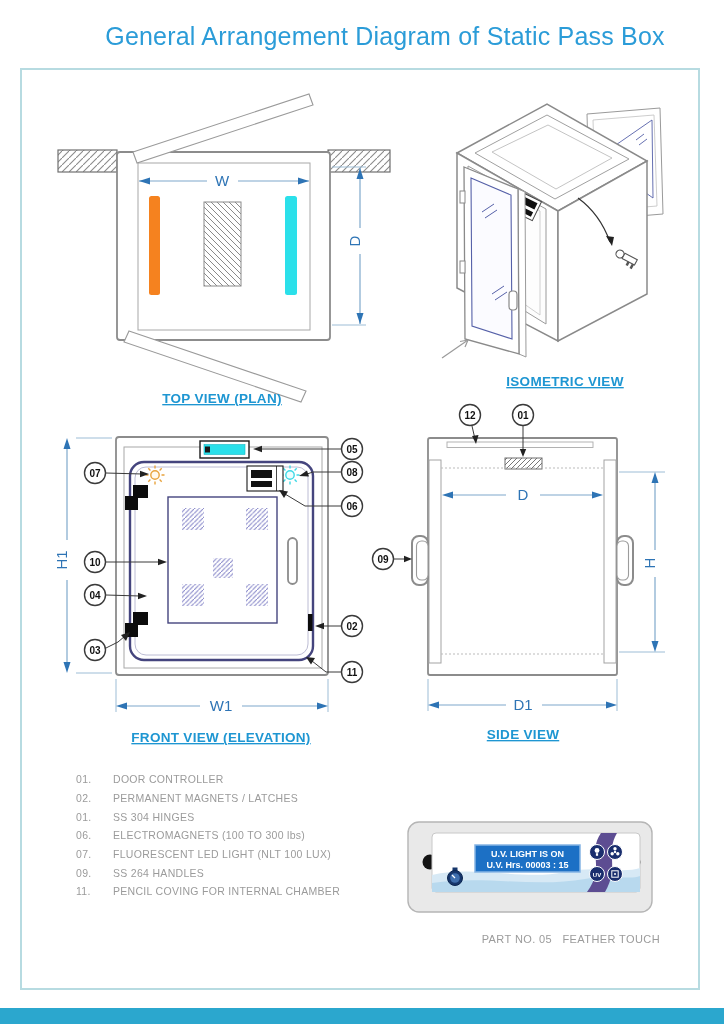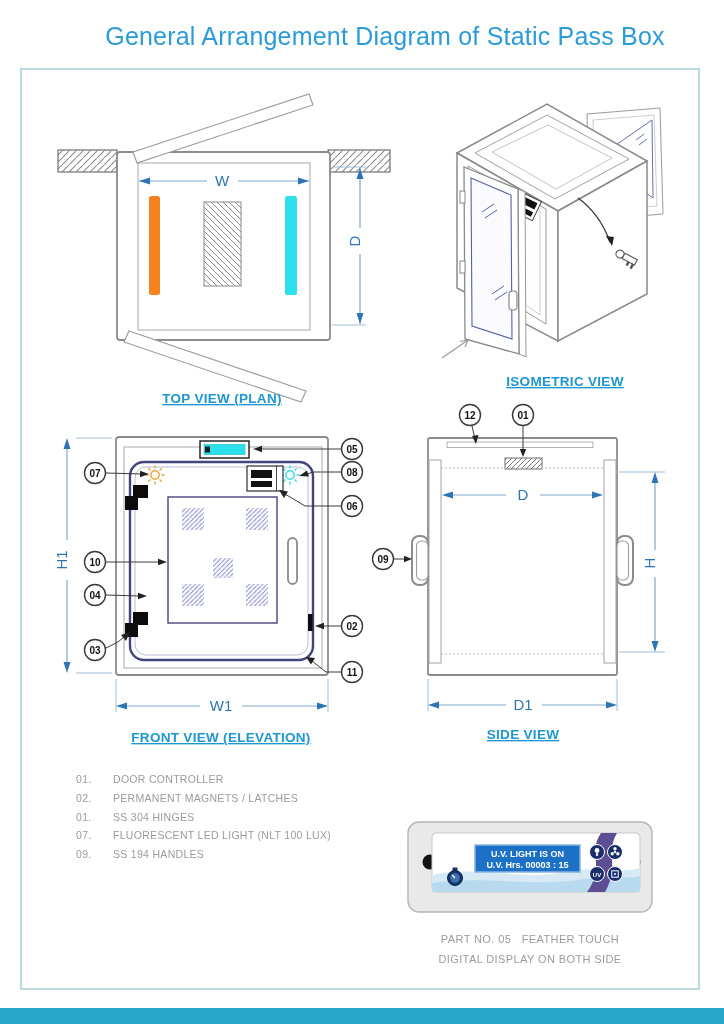--- a/index.html
+++ b/index.html
@@ -39,21 +39,21 @@
   .gline{stroke:#8c8c8c;stroke-width:1.8;fill:#fff;}
   .gline-thin{stroke:#a8a8a8;stroke-width:1;fill:none;}
   .navy{stroke:#45457E;fill:none;}
   .legend{
     position:absolute;left:76px;top:770px;width:345px;color:#9b9b9b;
     font-size:10.5px;letter-spacing:.3px;
   }
   .legend-row{display:flex;height:18.7px;align-items:center;}
   .legend-num{width:37px;flex:none;}
   .part-note{
-    position:absolute;left:400px;top:929px;width:260px;text-align:center;
+    position:absolute;left:400px;top:929px;width:260px;text-align:right;
     color:#9b9b9b;font-size:11px;line-height:20px;letter-spacing:.4px;
   }
 </style>
 </head>
 <body>
 
 <div class="page-title">General Arrangement Diagram of Static Pass Box</div>
 <div class="frame"></div>
 
 <svg id="top-view" width="350" height="325" viewBox="0 0 350 325">
@@ -351,26 +351,34 @@
     </div>
   <div class="legend-row">
       <span class="legend-num">02.</span>
       <span>PERMANENT MAGNETS / LATCHES</span>
     </div>
   <div class="legend-row">
       <span class="legend-num">01.</span>
       <span>SS 304 HINGES</span>
     </div>
   <div class="legend-row">
+      <span class="legend-num">06.</span>
+      <span>ELECTROMAGNETS (100 TO 300 lbs)</span>
+    </div>
+  <div class="legend-row">
       <span class="legend-num">07.</span>
       <span>FLUORESCENT LED LIGHT (NLT 100 LUX)</span>
     </div>
   <div class="legend-row">
       <span class="legend-num">09.</span>
-      <span>SS 194 HANDLES</span>
+      <span>SS 264 HANDLES</span>
+    </div>
+  <div class="legend-row">
+      <span class="legend-num">11.</span>
+      <span>PENCIL COVING FOR INTERNAL CHAMBER</span>
     </div>
 </div>
 
 <svg id="panel-art" width="250" height="100" viewBox="0 0 250 100">
   <rect x="3" y="7" width="244" height="90" rx="11" fill="#e9e9e9" stroke="#b5b5b5" stroke-width="1.4"></rect>
   <circle cx="25" cy="47" r="7.5" fill="#141414"></circle>
   <circle cx="228" cy="47" r="7.5" fill="#141414"></circle>
   <g>
     <rect x="27" y="18" width="208" height="59" rx="4" fill="#ffffff" stroke="#c8c8c8" stroke-width="1"></rect>
     <path d="M27,60 C70,50 120,66 160,57 C190,50 218,59 235,53 L235,77 L27,77 Z" fill="#d7e9f5"></path>
@@ -406,16 +414,15 @@
   </g>
   <g>
     <circle cx="210" cy="59" r="7.5" fill="#1a2e6e" stroke="#fff" stroke-width="1"></circle>
     <rect x="206.8" y="55.8" width="6.4" height="6.4" fill="none" stroke="#fff" stroke-width="1"></rect>
     <circle cx="210" cy="59" r="1" fill="#fff"></circle>
   </g>
 </svg>
 
 <div class="part-note">
   <div>PART NO. 05&nbsp;&nbsp; FEATHER TOUCH</div>
-  <div>DIGITAL DISPLAY ON BOTH SIDE</div>
 </div>
 
 <div class="footer-bar"></div>
 
 </body></html>

